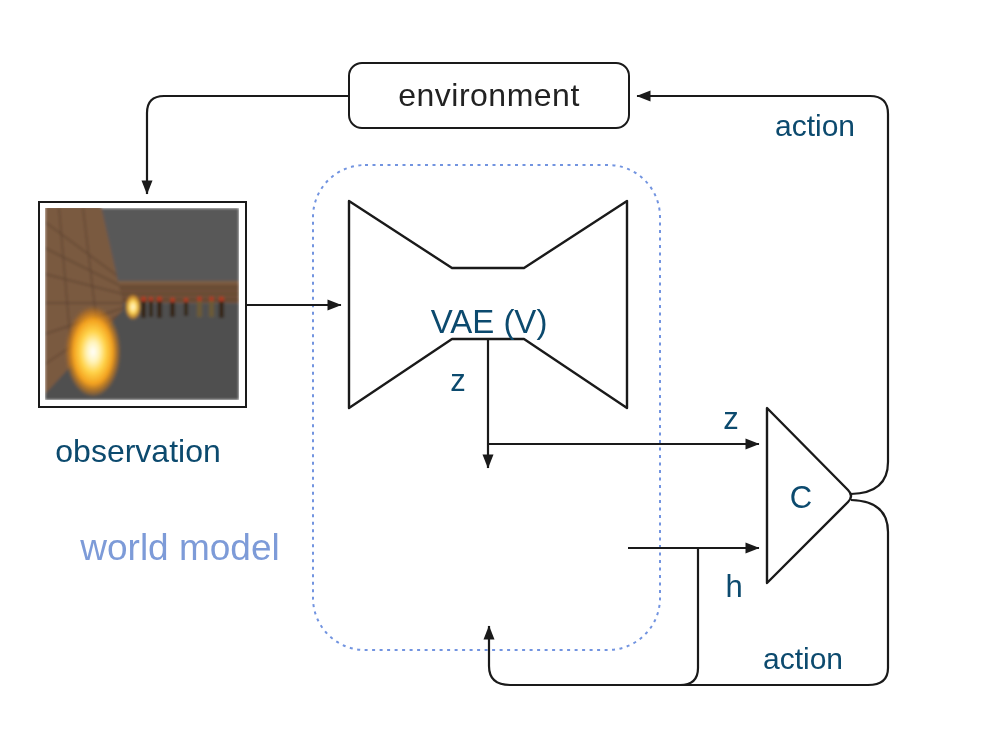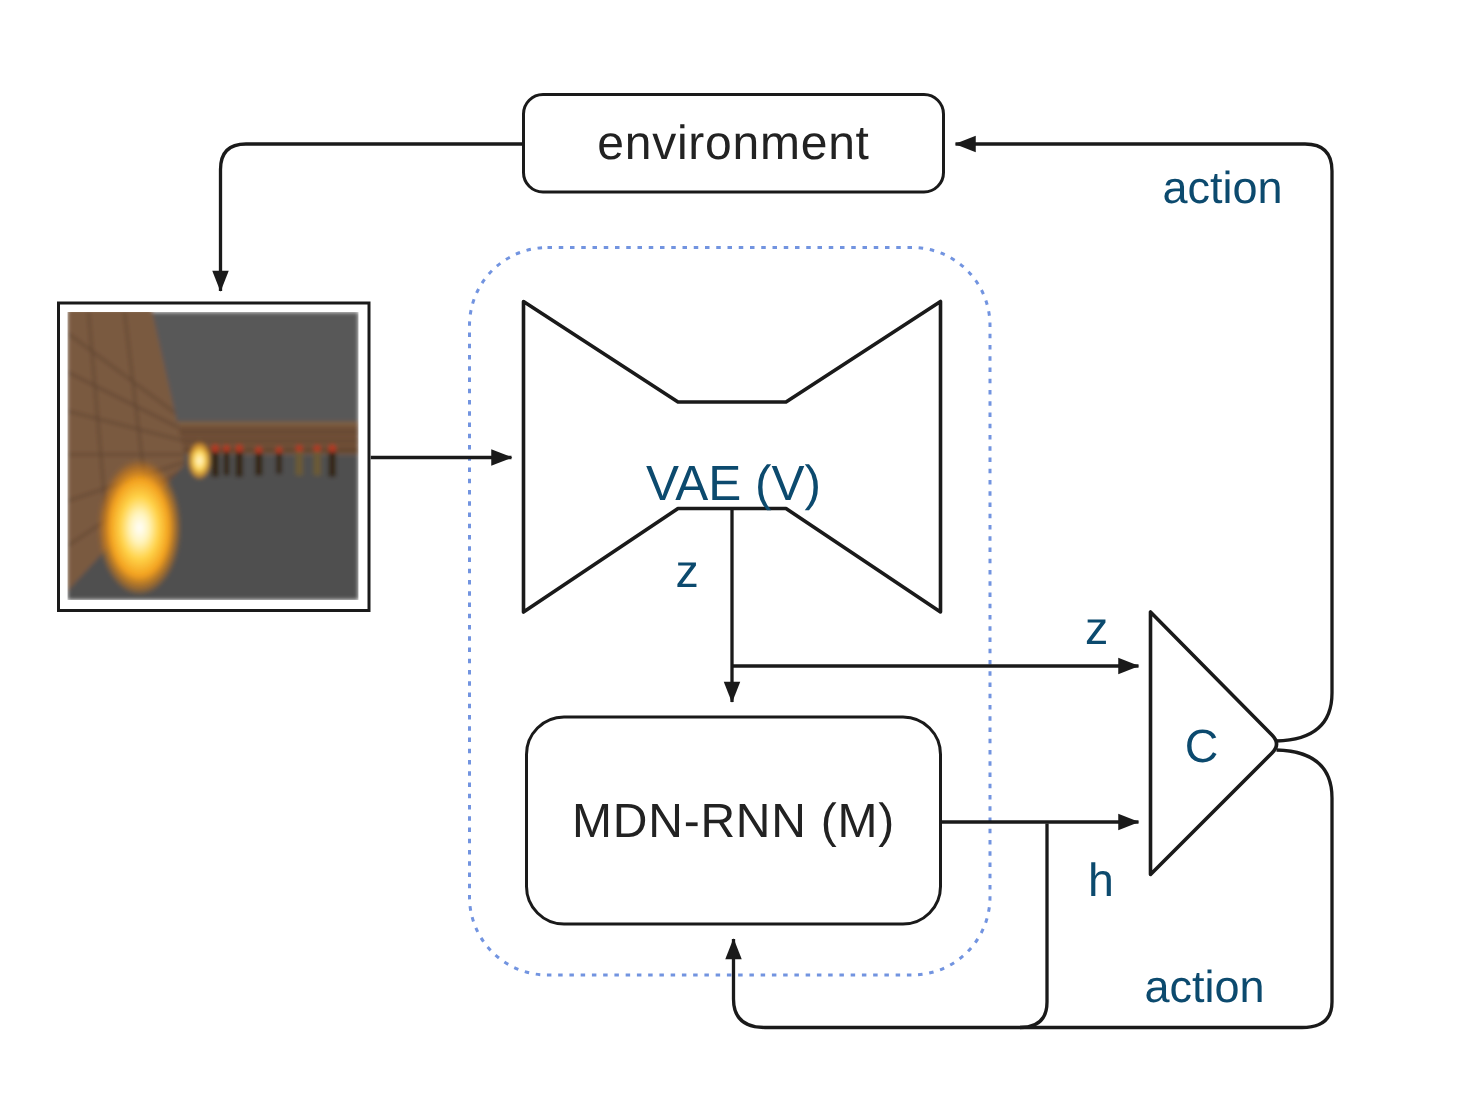--- a/index.html
+++ b/index.html
@@ -69,23 +69,20 @@
 
     <polygon points="349,201 452,268 524,268 627,201 627,408 524,339 452,339 349,408" fill="#ffffff" stroke="#1a1a1a" stroke-width="2.4" stroke-linejoin="round"></polygon>
 
     <path d="M767,408 L767,583 L848,502 Q854,496 848,490 Z" fill="#ffffff" stroke="#1a1a1a" stroke-width="2.4" stroke-linejoin="round"></path>
   </svg>
 
   <div class="node-box" id="env-box">
     <span class="node-label">environment</span>
   </div>
 
-  <div class="node-box" id="mdn-box">
-    <span class="node-label">MDN-RNN (M)</span>
-  </div>
 
   <div id="obs-frame">
     <svg width="194" height="192" viewBox="0 0 194 192">
       <defs>
         <radialGradient id="fire" cx="50%" cy="52%" r="50%">
           <stop offset="0%" stop-color="#ffffff"></stop>
           <stop offset="22%" stop-color="#fff4bb"></stop>
           <stop offset="45%" stop-color="#ffd348"></stop>
           <stop offset="70%" stop-color="#f3a01e"></stop>
           <stop offset="88%" stop-color="#d07d18" stop-opacity="0.55"></stop>
@@ -154,20 +151,22 @@
             <circle cx="176.5" cy="91" r="2.6"></circle>
           </g>
         </g>
 
         <ellipse cx="88" cy="99" rx="8" ry="13" fill="url(#glow2)"></ellipse>
         <ellipse cx="48" cy="142" rx="28" ry="46" fill="url(#fire)"></ellipse>
       </g>
     </svg>
   </div>
 
+  <div class="label" id="lbl-observation">observation</div>
+  <div class="label" id="lbl-worldmodel">world model</div>
   <div class="label" id="lbl-vae">VAE (V)</div>
   <div class="label" id="lbl-c">C</div>
   <div class="label" id="lbl-z-vae">z</div>
   <div class="label" id="lbl-z-c">z</div>
   <div class="label" id="lbl-h">h</div>
   <div class="label" id="lbl-action-top">action</div>
   <div class="label" id="lbl-action-bottom">action</div>
 
 </div>
 

